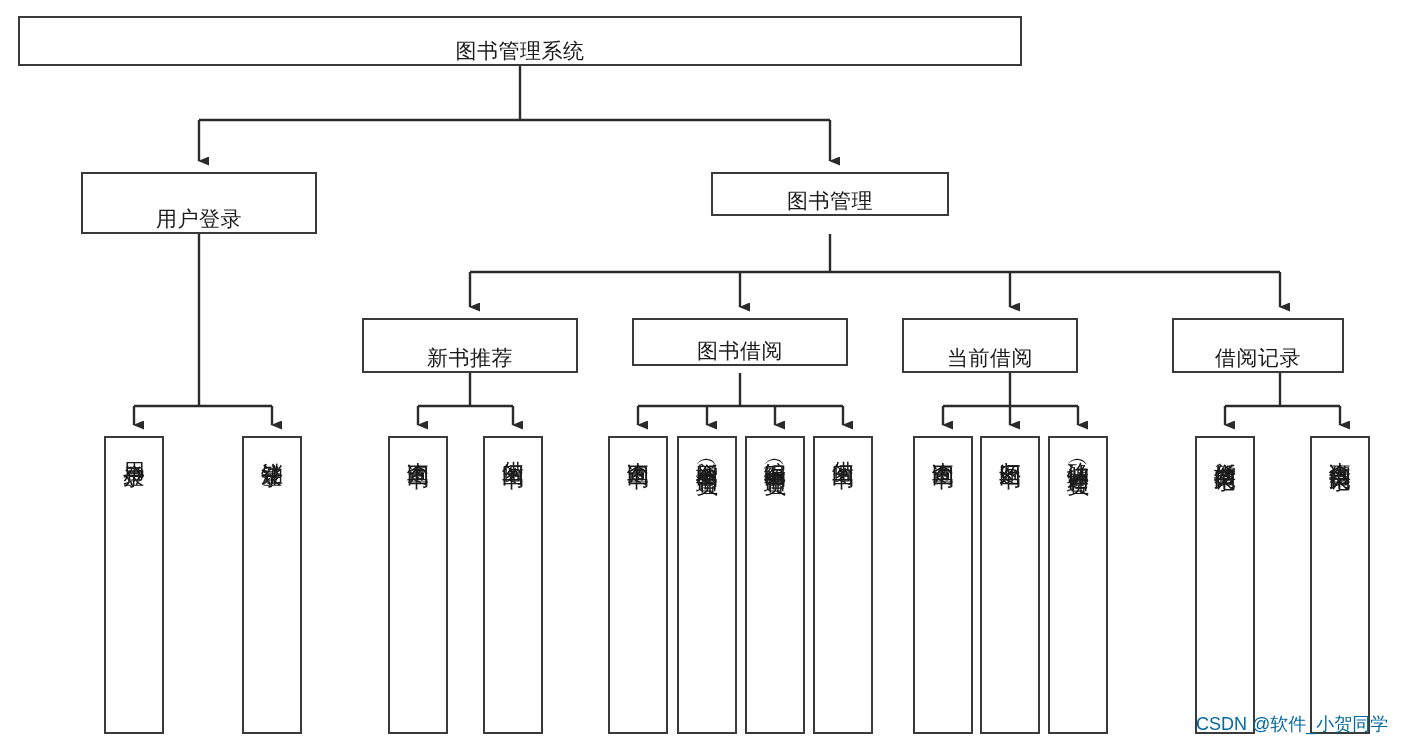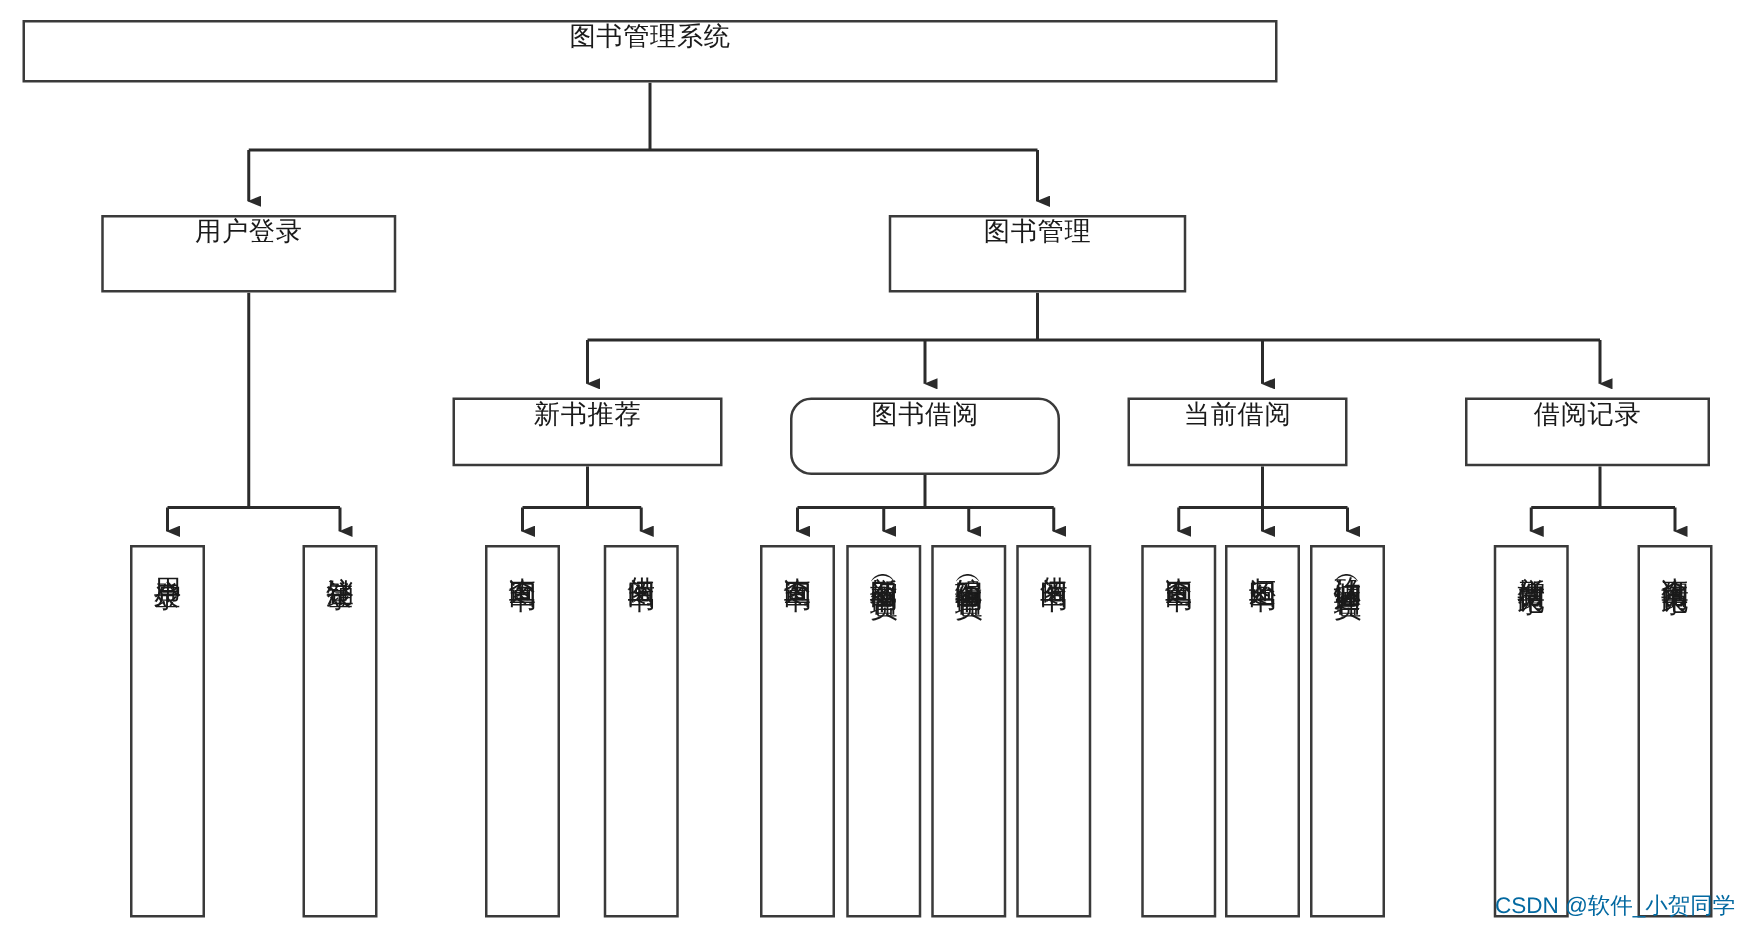--- a/index.html
+++ b/index.html
@@ -25,21 +25,21 @@
     top: 0;
     width: 1405px;
     height: 747px;
   }
   .node-box {
     position: absolute;
     box-sizing: border-box;
     background: #ffffff;
     border: 2px solid #3a3a3a;
     display: flex;
-    align-items: flex-start;
+    align-items: flex-end;
     justify-content: center;
     overflow: hidden;
   }
   .node-label {
     color: #1a1a1a;
     line-height: 1.18;
     text-align: center;
     white-space: nowrap;
   }
   .node-box.horizontal .node-label {
@@ -122,33 +122,33 @@
     </g>
   </svg>
 
   <div id="nodes-layer">
       <div class="node-box horizontal" style="left: 18px; top: 16px; width: 1004px; height: 50px;">
         <span class="node-label">图书管理系统</span>
       </div>
       <div class="node-box horizontal" style="left: 81px; top: 172px; width: 236px; height: 62px;">
         <span class="node-label">用户登录</span>
       </div>
-      <div class="node-box horizontal" style="left: 711px; top: 172px; width: 238px; height: 62px;">
+      <div class="node-box horizontal" style="left: 711px; top: 172px; width: 238px; height: 44px;">
         <span class="node-label">图书管理</span>
       </div>
       <div class="node-box horizontal" style="left: 362px; top: 318px; width: 216px; height: 55px;">
         <span class="node-label">新书推荐</span>
       </div>
-      <div class="node-box horizontal" style="left: 632px; top: 318px; width: 216px; height: 62px; border-radius: 17px;">
+      <div class="node-box horizontal" style="left: 632px; top: 318px; width: 216px; height: 48px;">
         <span class="node-label">图书借阅</span>
       </div>
       <div class="node-box horizontal" style="left: 902px; top: 318px; width: 176px; height: 55px;">
         <span class="node-label">当前借阅</span>
       </div>
-      <div class="node-box horizontal" style="left: 1172px; top: 318px; width: 196px; height: 55px;">
+      <div class="node-box horizontal" style="left: 1172px; top: 318px; width: 172px; height: 55px;">
         <span class="node-label">借阅记录</span>
       </div>
       <div class="node-box vertical" style="left: 104px; top: 436px; width: 60px; height: 298px;">
         <span class="node-label">用户登录</span>
       </div>
       <div class="node-box vertical" style="left: 242px; top: 436px; width: 60px; height: 298px;">
         <span class="node-label">注销登录</span>
       </div>
       <div class="node-box vertical" style="left: 388px; top: 436px; width: 60px; height: 298px;">
         <span class="node-label">查询图书</span>

